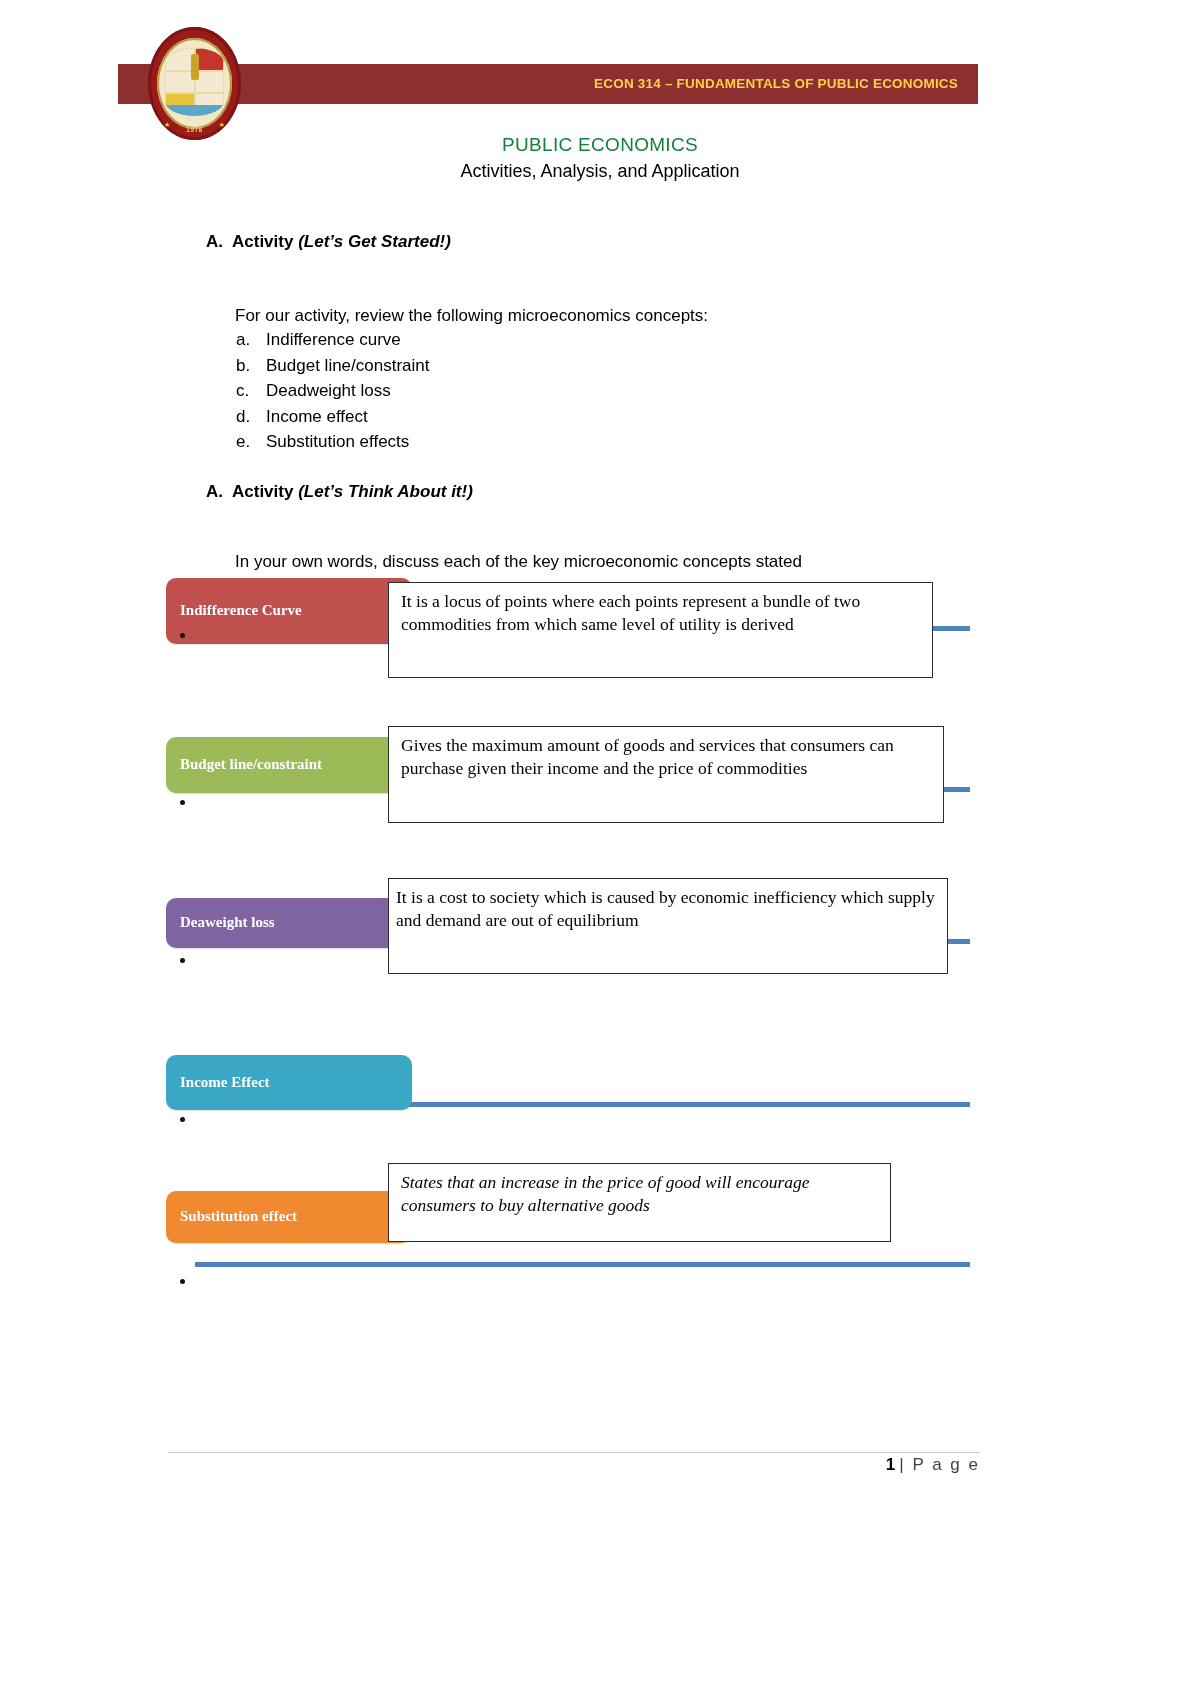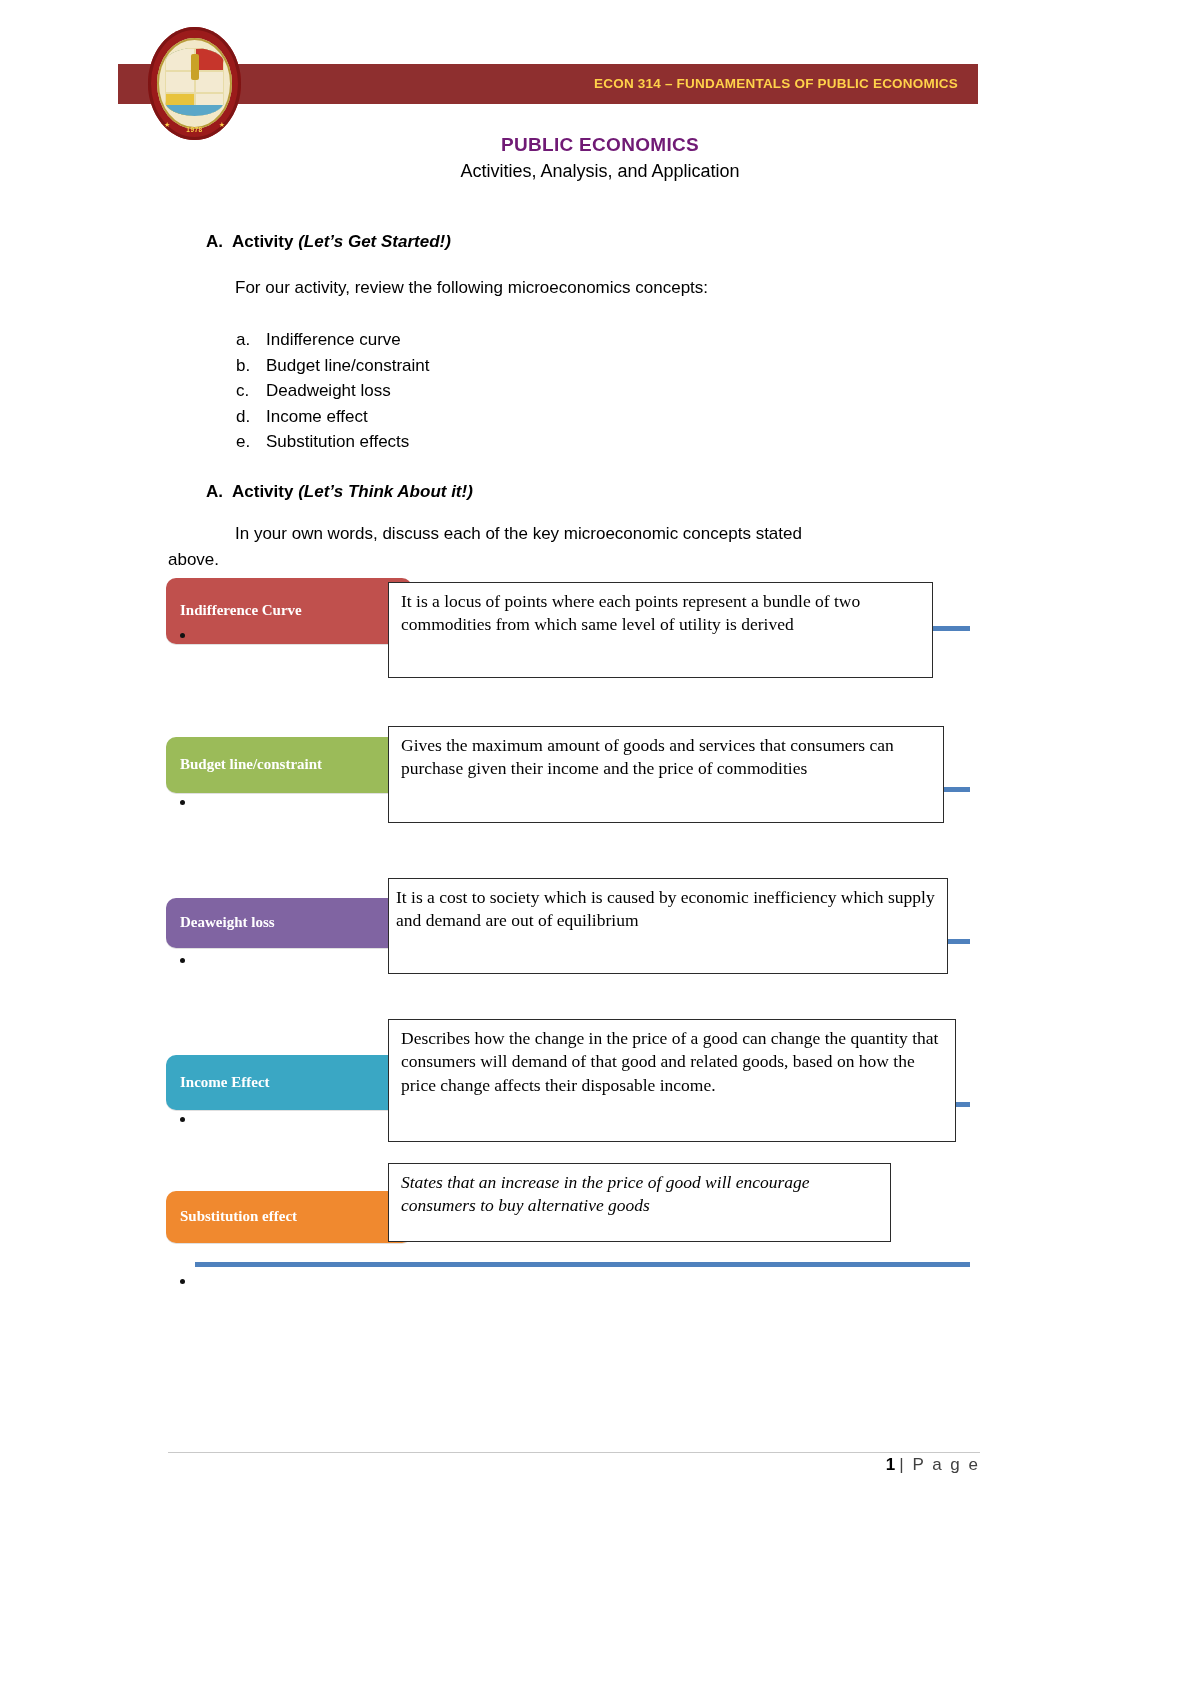--- a/index.html
+++ b/index.html
@@ -52,34 +52,34 @@
     position:absolute;left:0;right:0;bottom:7px;text-align:center;
     color:#ffd24a;font-size:6.5px;font-weight:bold;letter-spacing:.5px;
   }
   .seal .star{position:absolute;color:#ffd24a;font-size:7px;}
   .seal .s1{left:16px;bottom:11px;}
   .seal .s2{right:16px;bottom:11px;}
 
   
   .doc-title{
     position:absolute;left:0;top:134px;width:1200px;text-align:center;
-    font-size:19px;font-weight:bold;color:#701a75;letter-spacing:.3px;
+    font-size:19px;font-weight:normal;color:#15803d;letter-spacing:.3px;
   }
   .doc-subtitle{
     position:absolute;left:0;top:161px;width:1200px;text-align:center;
     font-size:18px;color:#000;
   }
 
   
   .sec-head{
     position:absolute;font-size:17px;font-weight:bold;color:#000;white-space:nowrap;
   }
   .sec-head .letter{display:inline-block;width:26px;}
   .sec-head em{font-style:italic;}
-  .para{position:absolute;font-size:17px;color:#000;}
+  .para{position:absolute;font-size:17px;color:#000;margin-top:28px;}
   .list{position:absolute;font-size:17px;color:#000;}
   .list-row{height:25.5px;white-space:nowrap;}
   .list-row .mk{display:inline-block;width:30px;}
 
   
   .diagram{position:absolute;left:0;top:0;width:1200px;height:1698px;pointer-events:none;}
   .blue-line{
     position:absolute;height:5px;background:#4f81bd;pointer-events:auto;
   }
   .blue-stub{
@@ -193,23 +193,20 @@
   <div class="defbox" style="left:388px;top:878px;width:560px;height:96px;padding-left:7px;">
     <span>It is a cost to society which is caused by economic inefficiency which supply and demand are out of equilibrium</span>
   </div>
   <div class="bullet" style="left:180px;top:958px;"></div>
 
   <div class="blue-line" style="left:180px;top:1102px;width:790px;"></div>
   <div class="blue-stub" style="left:372px;top:1098px;"></div>
   <div class="tag" style="left:166px;top:1055px;width:218px;height:55px;background:#3aa7c4;">
     <span>Income Effect</span>
   </div>
-  <div class="defbox" style="left:388px;top:1019px;width:568px;height:123px;">
-    <span>Describes how the change in the price of a good can change the quantity that consumers will demand of that good and related goods, based on how the price change affects their disposable income.</span>
-  </div>
   <div class="bullet" style="left:180px;top:1117px;"></div>
 
   <div class="blue-line" style="left:195px;top:1262px;width:775px;"></div>
   <div class="tag" style="left:166px;top:1191px;width:218px;height:52px;background:#f0892f;">
     <span>Substitution effect</span>
   </div>
   <div class="defbox" style="left:388px;top:1163px;width:503px;height:79px;font-style:italic;">
     <span>States that an increase in the price of good will encourage consumers to buy alternative goods</span>
   </div>
   <div class="bullet" style="left:180px;top:1279px;"></div>

